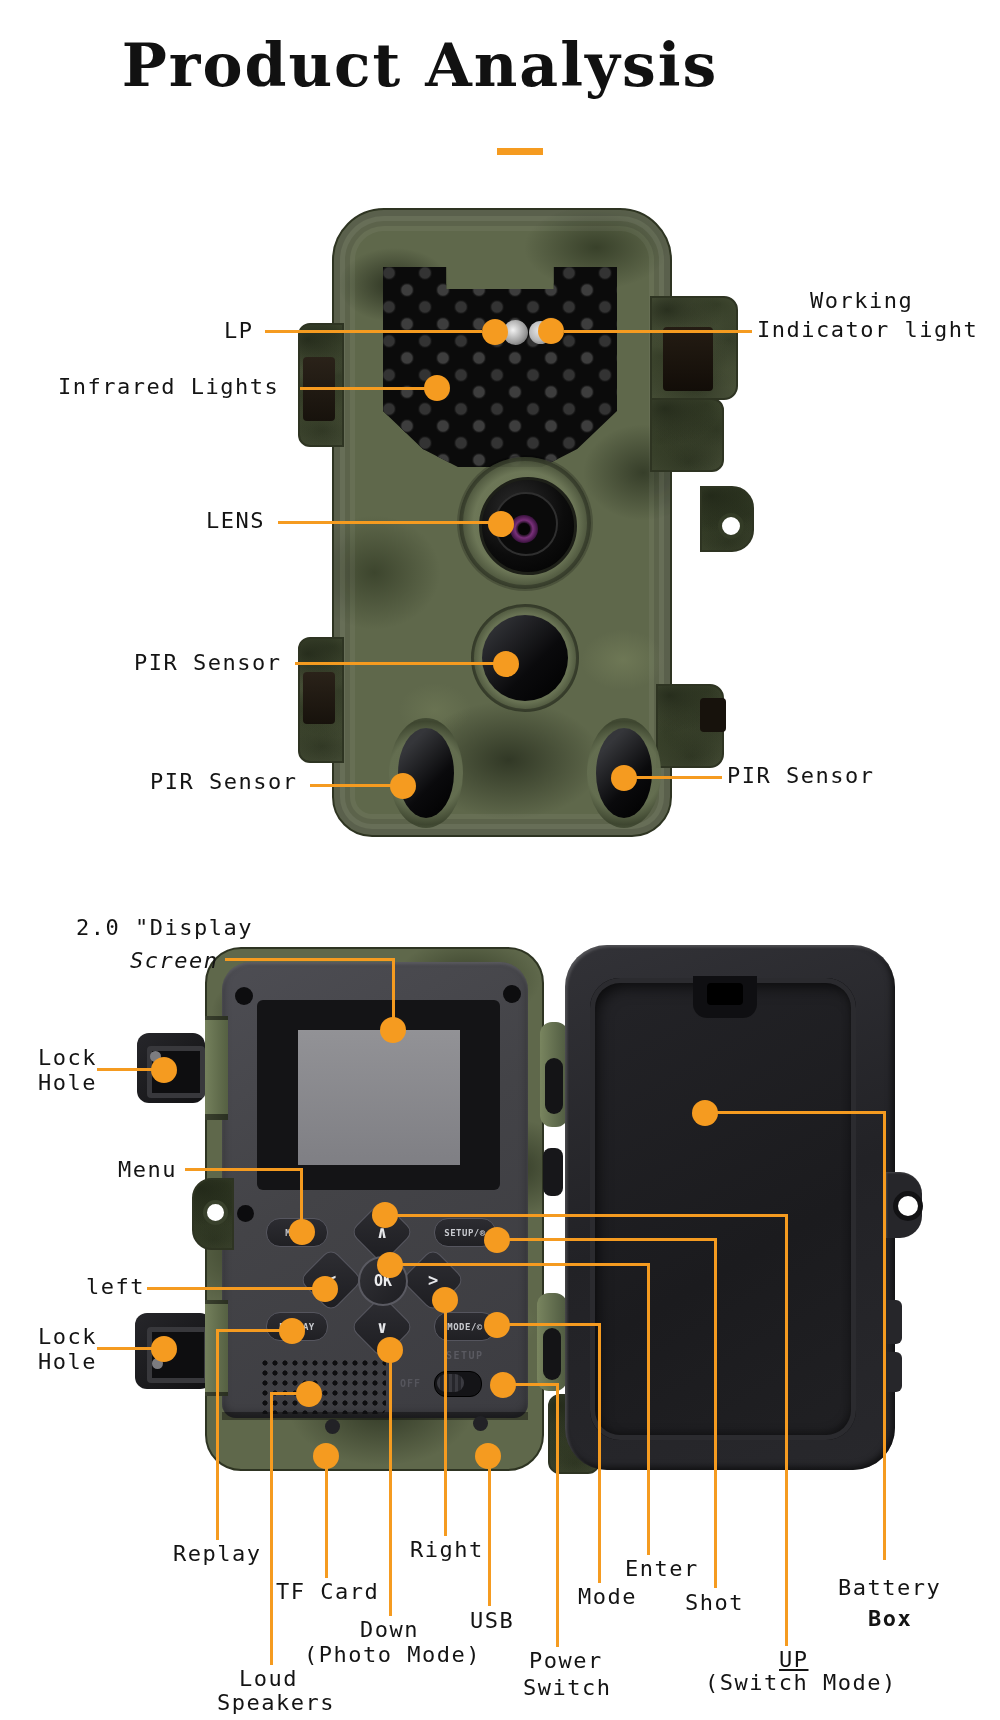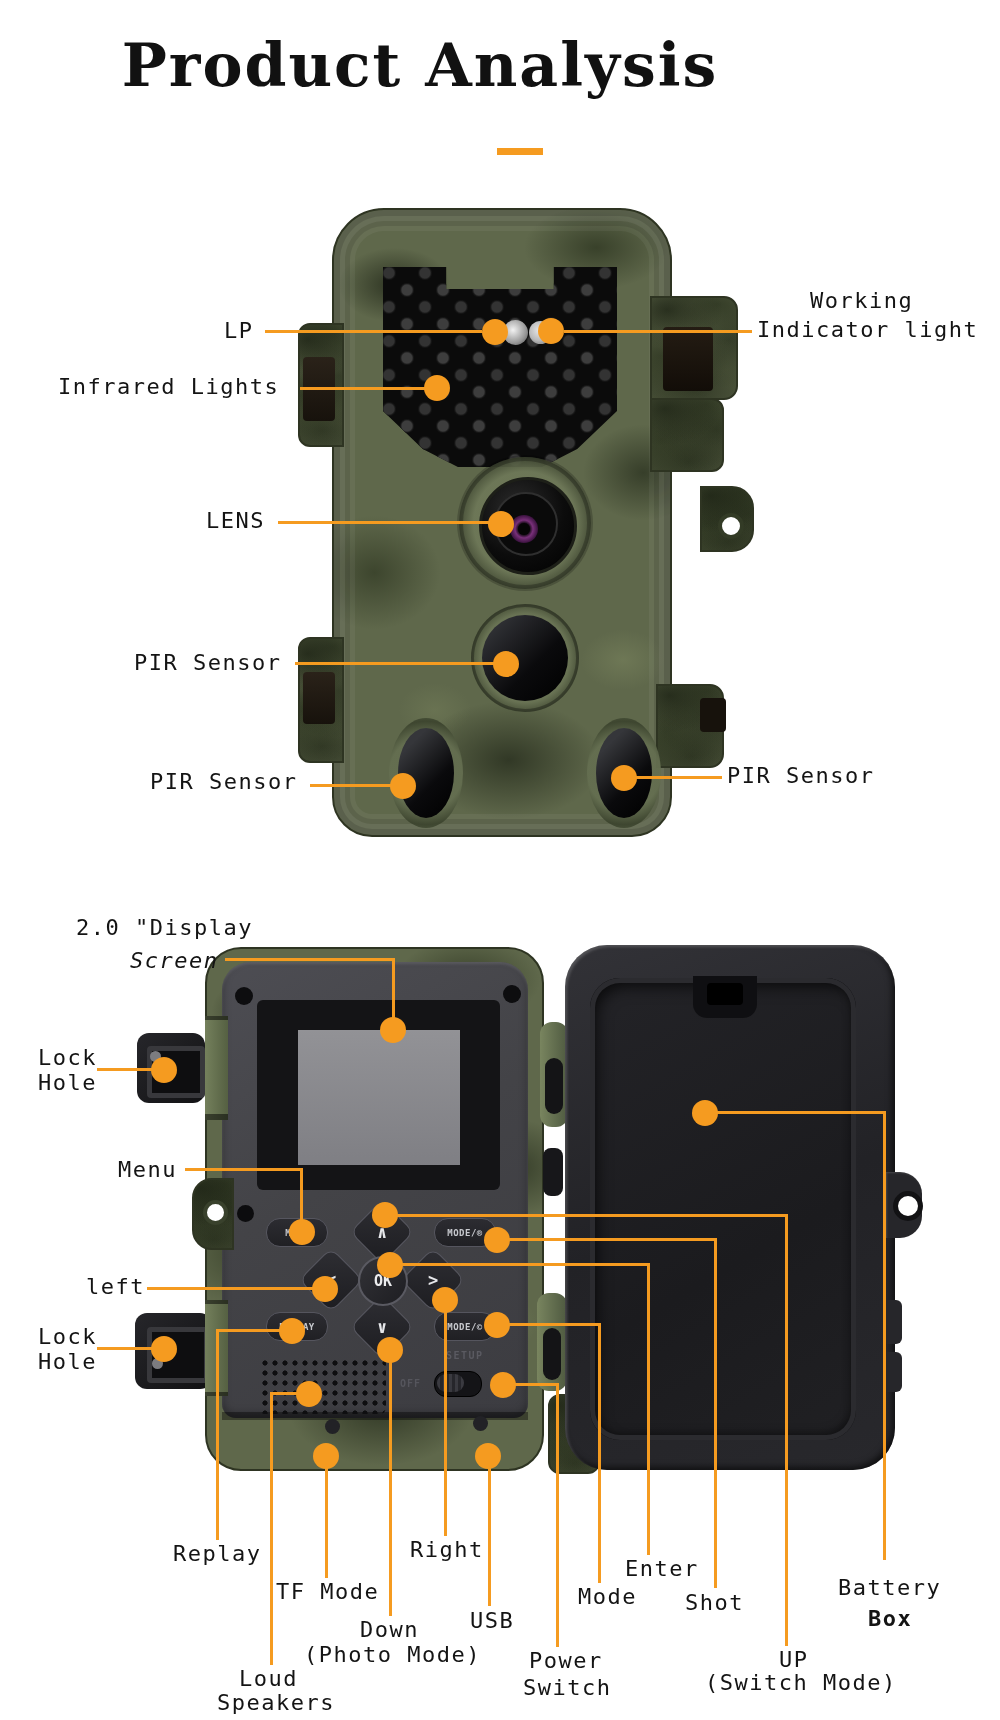--- a/index.html
+++ b/index.html
@@ -138,21 +138,21 @@
     <div class="abs" style="left:325px;top:1419px;width:15px;height:15px;border-radius:50%;background:#222226;"></div>
     <div class="abs" style="left:473px;top:1416px;width:15px;height:15px;border-radius:50%;background:#222226;"></div>
 
     <div class="abs" style="left:257px;top:1000px;width:243px;height:190px;background:#141416;border-radius:6px;"></div>
     <div class="abs" style="left:298px;top:1030px;width:162px;height:135px;background:linear-gradient(#929296,#7f7f84);"></div>
 
     <div class="pill" style="left:266px;top:1218px;width:60px;height:27px;">
       <span>MENU</span>
       </div>
     <div class="pill" style="left:434px;top:1218px;width:60px;height:27px;">
-      <span>MODE/®</span>
+      <span>SETUP/®</span>
       </div>
     <div class="pill" style="left:266px;top:1312px;width:60px;height:27px;">
       <span>REPLAY</span>
       </div>
     <div class="pill" style="left:434px;top:1312px;width:60px;height:27px;">
       <span>MODE/©</span>
       </div>
 
     <div class="dia" style="left:359px;top:1209px;">
       <span class="dg">∧</span>
@@ -266,30 +266,30 @@
 
     <div class="lb" style="left:76px;top:916px;">2.0 "Display</div>
     <div class="lb" style="left:130px;top:949px;font-style:italic;">Screen</div>
     <div class="lb" style="left:38px;top:1046px;">Lock</div>
     <div class="lb" style="left:38px;top:1071px;">Hole</div>
     <div class="lb" style="left:118px;top:1158px;">Menu</div>
     <div class="lb" style="left:86px;top:1275px;">left</div>
     <div class="lb" style="left:38px;top:1325px;">Lock</div>
     <div class="lb" style="left:38px;top:1350px;">Hole</div>
     <div class="lb" style="left:173px;top:1542px;">Replay</div>
-    <div class="lb" style="left:276px;top:1580px;">TF Mode</div>
+    <div class="lb" style="left:276px;top:1580px;">TF Card</div>
     <div class="lb" style="left:410px;top:1538px;">Right</div>
     <div class="lb" style="left:470px;top:1609px;">USB</div>
     <div class="lb" style="left:360px;top:1618px;">Down</div>
     <div class="lb" style="left:304px;top:1643px;">(Photo Mode)</div>
     <div class="lb" style="left:239px;top:1667px;">Loud</div>
     <div class="lb" style="left:217px;top:1691px;">Speakers</div>
     <div class="lb" style="left:529px;top:1649px;">Power</div>
     <div class="lb" style="left:523px;top:1676px;">Switch</div>
     <div class="lb" style="left:578px;top:1585px;">Mode</div>
     <div class="lb" style="left:625px;top:1557px;">Enter</div>
     <div class="lb" style="left:685px;top:1591px;">Shot</div>
-    <div class="lb" style="left:779px;top:1648px;">UP</div>
+    <div class="lb" style="left:779px;top:1648px;text-decoration:underline;">UP</div>
     <div class="lb" style="left:705px;top:1671px;">(Switch Mode)</div>
     <div class="lb" style="left:838px;top:1576px;">Battery</div>
     <div class="lb" style="left:868px;top:1607px;font-weight:bold;">Box</div>
   </div>
 </div>
 
 </body></html>

